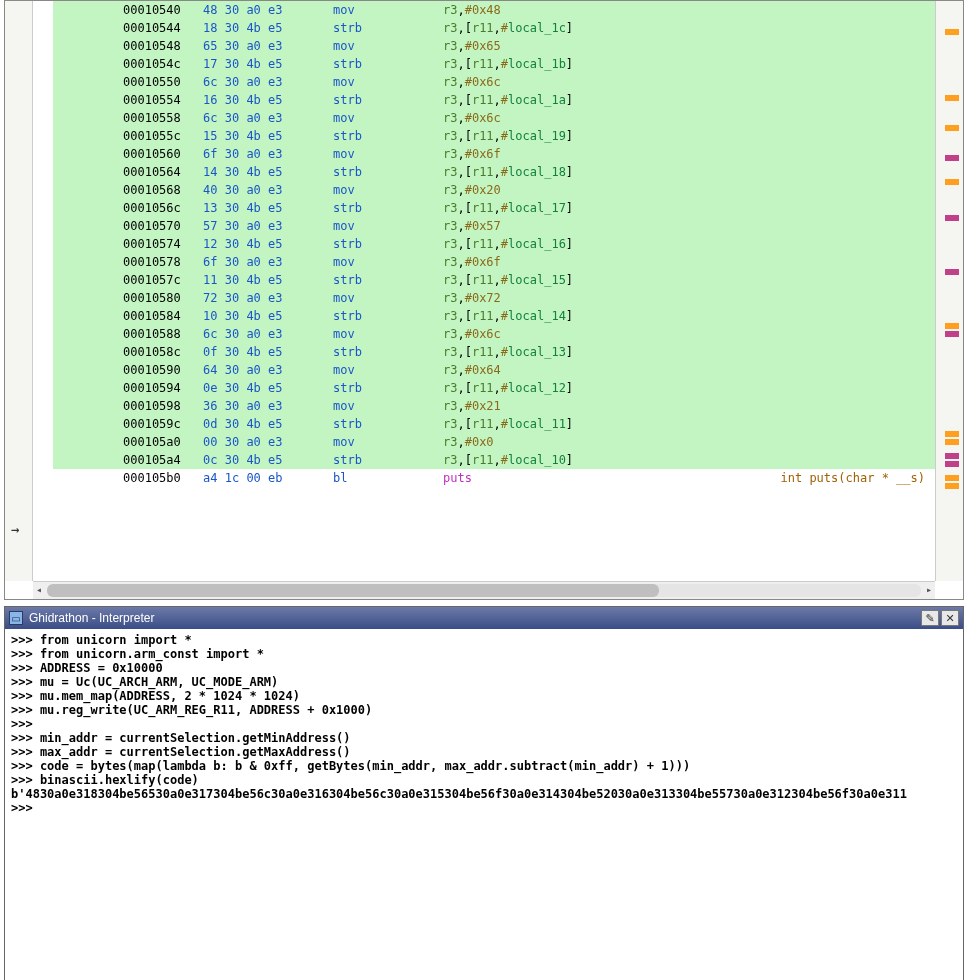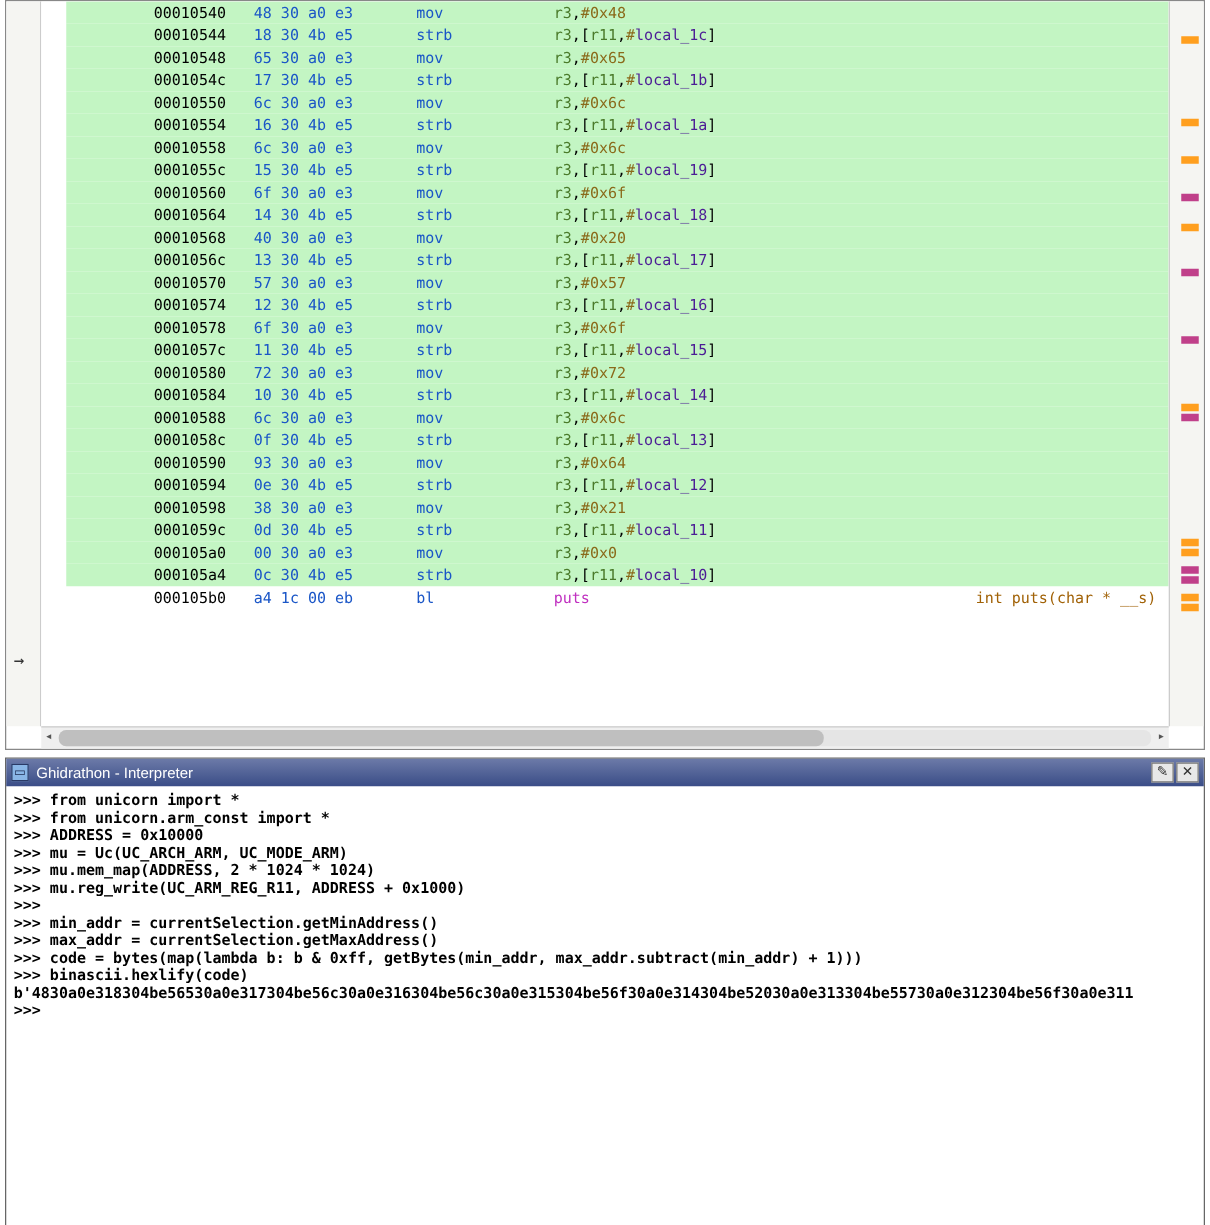--- a/index.html
+++ b/index.html
@@ -48,21 +48,21 @@
   }
   .listing-line.sel { background: #c3f5c3; }
   .addr { color: #000; width: 80px; }
   .bytes { width: 130px; }
   .bytes .b  { color: #1a56c7; }
   .mne { color: #1a56c7; width: 110px; }
   .ops { }
   .ops .reg { color: #4a7a2a; }
   .ops .pun { color: #000; }
   .ops .imm { color: #8a6a1a; }
-  .ops .lit { color: #4c1d95; margin-top: 16px; }
+  .ops .lit { color: #15803d; margin-top: 16px; }
   .ops .call { color: #c030c0; }
   .eol-comment {
     margin-left: auto;
     padding-right: 10px;
     color: #a16207;
   }
   .cursor-bar {
     display: inline-block;
     width: 1px;
     height: 14px;
@@ -175,23 +175,23 @@
       <div class="listing-line sel"><span class="addr">00010568</span><span class="bytes"><span class="b">40</span> <span class="b">30</span> <span class="b">a0</span> <span class="b">e3</span></span><span class="mne">mov</span><span class="ops"><span class="reg">r3</span><span class="pun">,</span><span class="imm">#0x20</span></span></div>
       <div class="listing-line sel"><span class="addr">0001056c</span><span class="bytes"><span class="b">13</span> <span class="b">30</span> <span class="b">4b</span> <span class="b">e5</span></span><span class="mne">strb</span><span class="ops"><span class="reg">r3</span><span class="pun">,[</span><span class="reg">r11</span><span class="pun">,</span><span class="imm">#</span><span class="lit">local_17</span><span class="pun">]</span></span></div>
       <div class="listing-line sel"><span class="addr">00010570</span><span class="bytes"><span class="b">57</span> <span class="b">30</span> <span class="b">a0</span> <span class="b">e3</span></span><span class="mne">mov</span><span class="ops"><span class="reg">r3</span><span class="pun">,</span><span class="imm">#0x57</span></span></div>
       <div class="listing-line sel"><span class="addr">00010574</span><span class="bytes"><span class="b">12</span> <span class="b">30</span> <span class="b">4b</span> <span class="b">e5</span></span><span class="mne">strb</span><span class="ops"><span class="reg">r3</span><span class="pun">,[</span><span class="reg">r11</span><span class="pun">,</span><span class="imm">#</span><span class="lit">local_16</span><span class="pun">]</span></span></div>
       <div class="listing-line sel"><span class="addr">00010578</span><span class="bytes"><span class="b">6f</span> <span class="b">30</span> <span class="b">a0</span> <span class="b">e3</span></span><span class="mne">mov</span><span class="ops"><span class="reg">r3</span><span class="pun">,</span><span class="imm">#0x6f</span></span></div>
       <div class="listing-line sel"><span class="addr">0001057c</span><span class="bytes"><span class="b">11</span> <span class="b">30</span> <span class="b">4b</span> <span class="b">e5</span></span><span class="mne">strb</span><span class="ops"><span class="reg">r3</span><span class="pun">,[</span><span class="reg">r11</span><span class="pun">,</span><span class="imm">#</span><span class="lit">local_15</span><span class="pun">]</span></span></div>
       <div class="listing-line sel"><span class="addr">00010580</span><span class="bytes"><span class="b">72</span> <span class="b">30</span> <span class="b">a0</span> <span class="b">e3</span></span><span class="mne">mov</span><span class="ops"><span class="reg">r3</span><span class="pun">,</span><span class="imm">#0x72</span></span></div>
       <div class="listing-line sel"><span class="addr">00010584</span><span class="bytes"><span class="b">10</span> <span class="b">30</span> <span class="b">4b</span> <span class="b">e5</span></span><span class="mne">strb</span><span class="ops"><span class="reg">r3</span><span class="pun">,[</span><span class="reg">r11</span><span class="pun">,</span><span class="imm">#</span><span class="lit">local_14</span><span class="pun">]</span></span></div>
       <div class="listing-line sel"><span class="addr">00010588</span><span class="bytes"><span class="b">6c</span> <span class="b">30</span> <span class="b">a0</span> <span class="b">e3</span></span><span class="mne">mov</span><span class="ops"><span class="reg">r3</span><span class="pun">,</span><span class="imm">#0x6c</span></span></div>
       <div class="listing-line sel"><span class="addr">0001058c</span><span class="bytes"><span class="b">0f</span> <span class="b">30</span> <span class="b">4b</span> <span class="b">e5</span></span><span class="mne">strb</span><span class="ops"><span class="reg">r3</span><span class="pun">,[</span><span class="reg">r11</span><span class="pun">,</span><span class="imm">#</span><span class="lit">local_13</span><span class="pun">]</span></span></div>
-      <div class="listing-line sel"><span class="addr">00010590</span><span class="bytes"><span class="b">93</span> <span class="b">30</span> <span class="b">a0</span> <span class="b">e3</span></span><span class="mne">mov</span><span class="ops"><span class="reg">r3</span><span class="pun">,</span><span class="imm">#0x64</span></span></div>
+      <div class="listing-line sel"><span class="addr">00010590</span><span class="bytes"><span class="b">64</span> <span class="b">30</span> <span class="b">a0</span> <span class="b">e3</span></span><span class="mne">mov</span><span class="ops"><span class="reg">r3</span><span class="pun">,</span><span class="imm">#0x64</span></span></div>
       <div class="listing-line sel"><span class="addr">00010594</span><span class="bytes"><span class="b">0e</span> <span class="b">30</span> <span class="b">4b</span> <span class="b">e5</span></span><span class="mne">strb</span><span class="ops"><span class="reg">r3</span><span class="pun">,[</span><span class="reg">r11</span><span class="pun">,</span><span class="imm">#</span><span class="lit">local_12</span><span class="pun">]</span></span></div>
-      <div class="listing-line sel"><span class="addr">00010598</span><span class="bytes"><span class="b">38</span> <span class="b">30</span> <span class="b">a0</span> <span class="b">e3</span></span><span class="mne">mov</span><span class="ops"><span class="reg">r3</span><span class="pun">,</span><span class="imm">#0x21</span></span></div>
+      <div class="listing-line sel"><span class="addr">00010598</span><span class="bytes"><span class="b">36</span> <span class="b">30</span> <span class="b">a0</span> <span class="b">e3</span></span><span class="mne">mov</span><span class="ops"><span class="reg">r3</span><span class="pun">,</span><span class="imm">#0x21</span></span></div>
       <div class="listing-line sel"><span class="addr">0001059c</span><span class="bytes"><span class="b">0d</span> <span class="b">30</span> <span class="b">4b</span> <span class="b">e5</span></span><span class="mne">strb</span><span class="ops"><span class="reg">r3</span><span class="pun">,[</span><span class="reg">r11</span><span class="pun">,</span><span class="imm">#</span><span class="lit">local_11</span><span class="pun">]</span></span></div>
       <div class="listing-line sel"><span class="addr">000105a0</span><span class="bytes"><span class="b">00</span> <span class="b">30</span> <span class="b">a0</span> <span class="b">e3</span></span><span class="mne">mov</span><span class="ops"><span class="reg">r3</span><span class="pun">,</span><span class="imm">#0x0</span></span></div>
       <div class="listing-line sel"><span class="addr">000105a4</span><span class="bytes"><span class="b">0c</span> <span class="b">30</span> <span class="b">4b</span> <span class="b">e5</span></span><span class="mne">strb</span><span class="ops"><span class="reg">r3</span><span class="pun">,[</span><span class="reg">r11</span><span class="pun">,</span><span class="imm">#</span><span class="lit">local_10</span><span class="pun">]</span></span></div>
       <div class="listing-line"><span class="addr">000105b0</span><span class="bytes"><span class="b">a4</span> <span class="b">1c</span> <span class="b">00</span> <span class="b">eb</span></span><span class="mne">bl</span><span class="ops"><span class="call">puts</span></span><span class="eol-comment">int puts(char * __s)</span></div>
     </div>
 
   <div class="mini-map" id="minimap">
       <div class="mm-mark" style="top: 28px; background: rgb(255, 159, 31);"></div>
       <div class="mm-mark" style="top: 94px; background: rgb(255, 159, 31);"></div>
       <div class="mm-mark" style="top: 124px; background: rgb(255, 159, 31);"></div>

